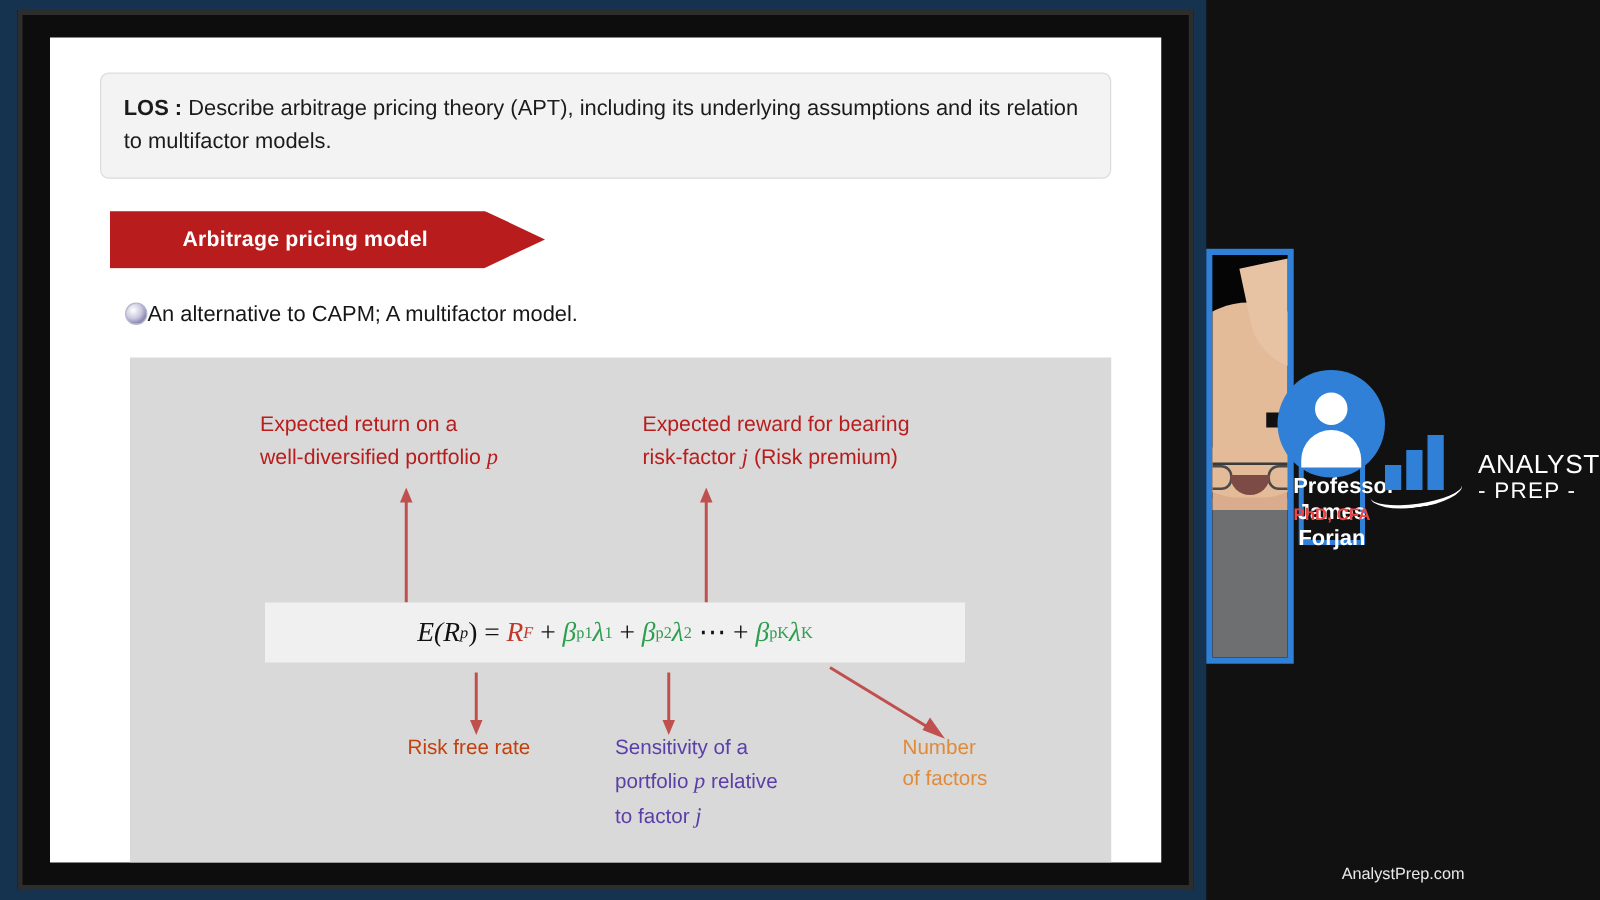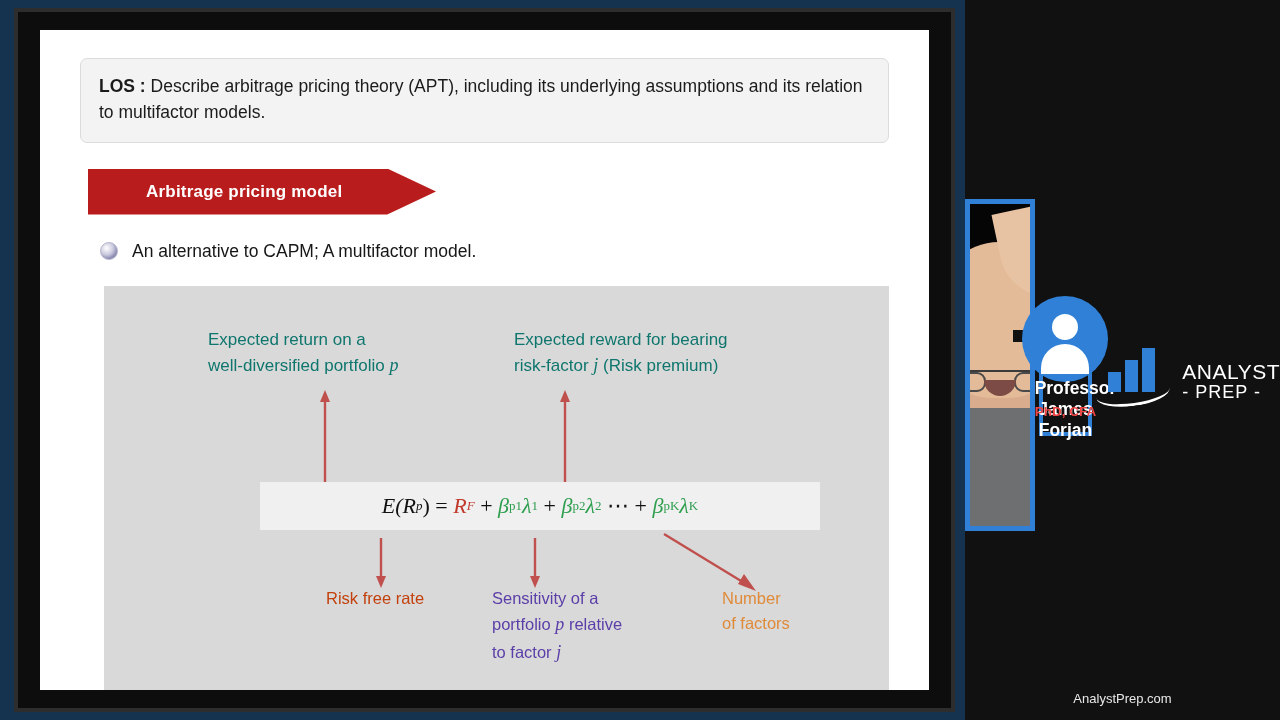--- a/index.html
+++ b/index.html
@@ -68,61 +68,59 @@
     font-weight: bold;
     font-size: 17px;
     margin-left: 58px;
     letter-spacing: .2px;
   }
 
   
   .bullet-row {
     display: flex; align-items: center;
     margin: 26px 0 0 34px;
-    gap: 14px;
   }
   .bullet-dot {
     width: 18px; height: 18px;
     border-radius: 50%;
     background: radial-gradient(circle at 35% 32%, #ffffff 0%, #c8c8dd 45%, #8d8db5 70%, #6f6f9e 100%);
     border: 1px solid #b5b5cd;
     flex: 0 0 auto;
   }
   .bullet-text { font-size: 17.5px; color: #161616; }
 
   
   .grey-panel {
     position: relative;
     margin: 24px 14px 0 38px;
     height: 404px;
     background: #d9d9d9;
   }
   .label-top {
     position: absolute;
     font-size: 17px;
-    color: #0f766e;
+    color: #b91c1c;
     line-height: 1.45;
   }
   .label-top.left { left: 104px; top: 42px; width: 270px; }
   .label-top.right { left: 410px; top: 42px; width: 300px; }
 
   .ital { font-style: italic; font-family: "Liberation Serif", serif; font-size: 18px; }
 
   
   .formula-box {
     position: absolute;
     left: 108px; top: 196px;
     width: 560px; height: 48px;
     background: #f0f0f0;
     display: flex; align-items: center; justify-content: center;
     font-family: "Liberation Serif", serif;
     font-size: 22px;
     color: #111;
     white-space: nowrap;
-    margin-left: 48px;
   }
   .f-red { color: #c0392b; }
   .f-green { color: #2e9e4f; }
   .sub { font-size: 13px; vertical-align: sub; }
   .it { font-style: italic; }
 
   
   .arrow { position: absolute; }
   .arrow svg { display: block; overflow: visible; }
 

